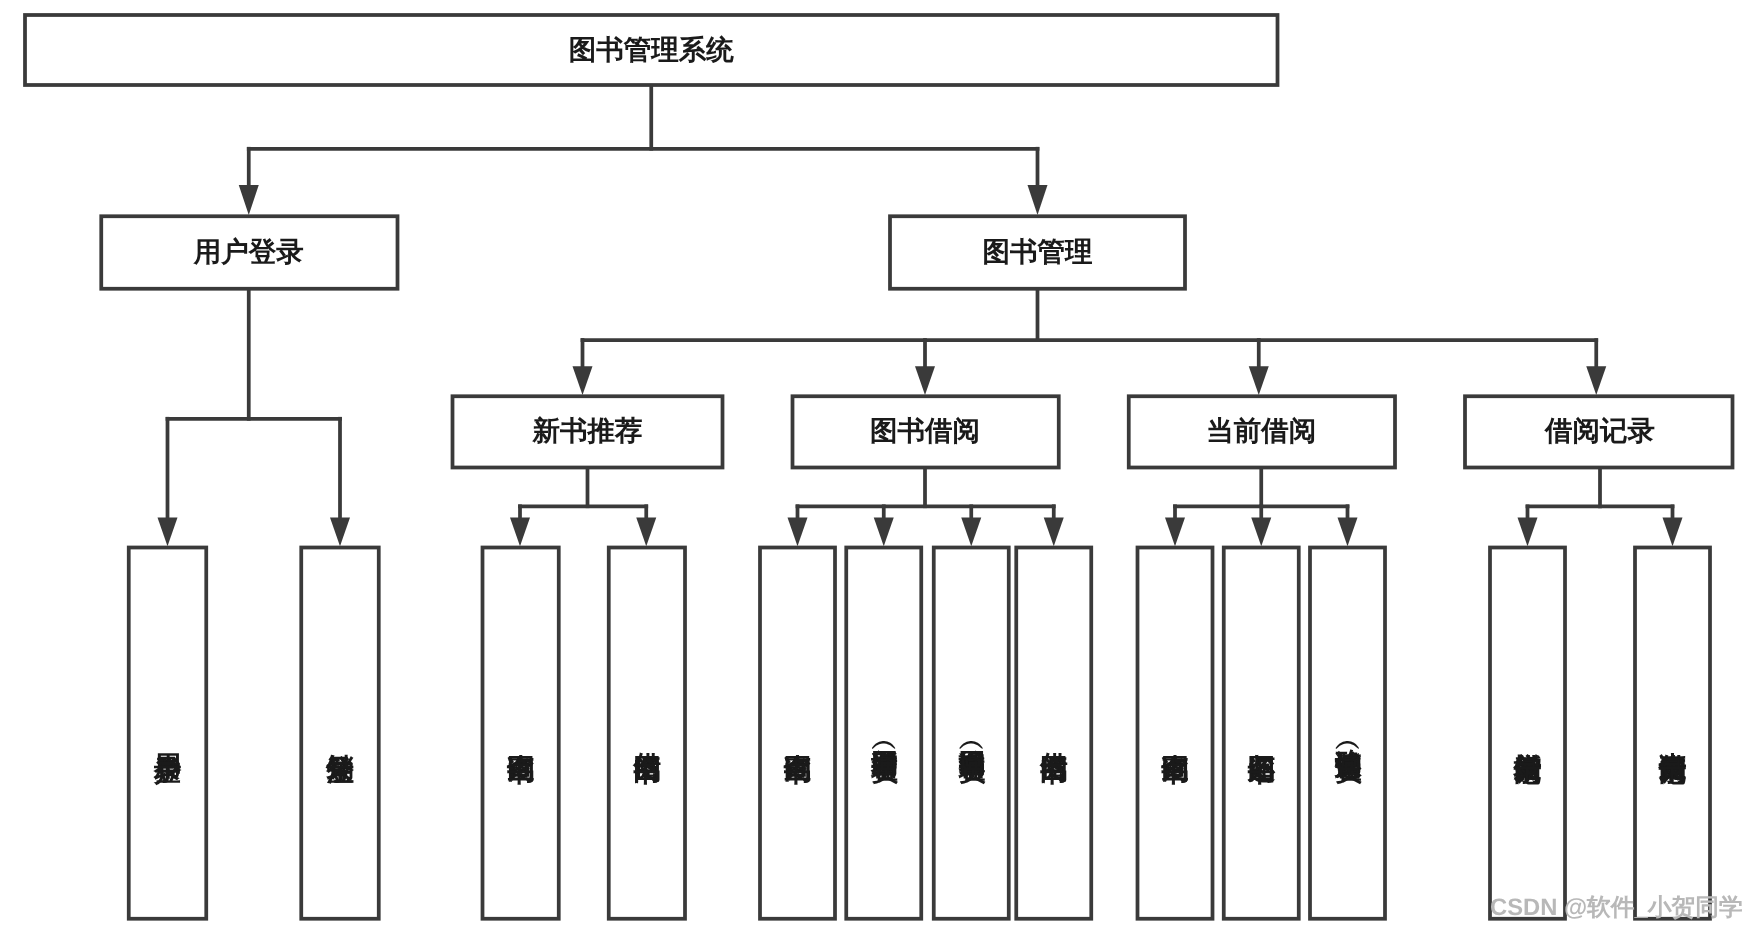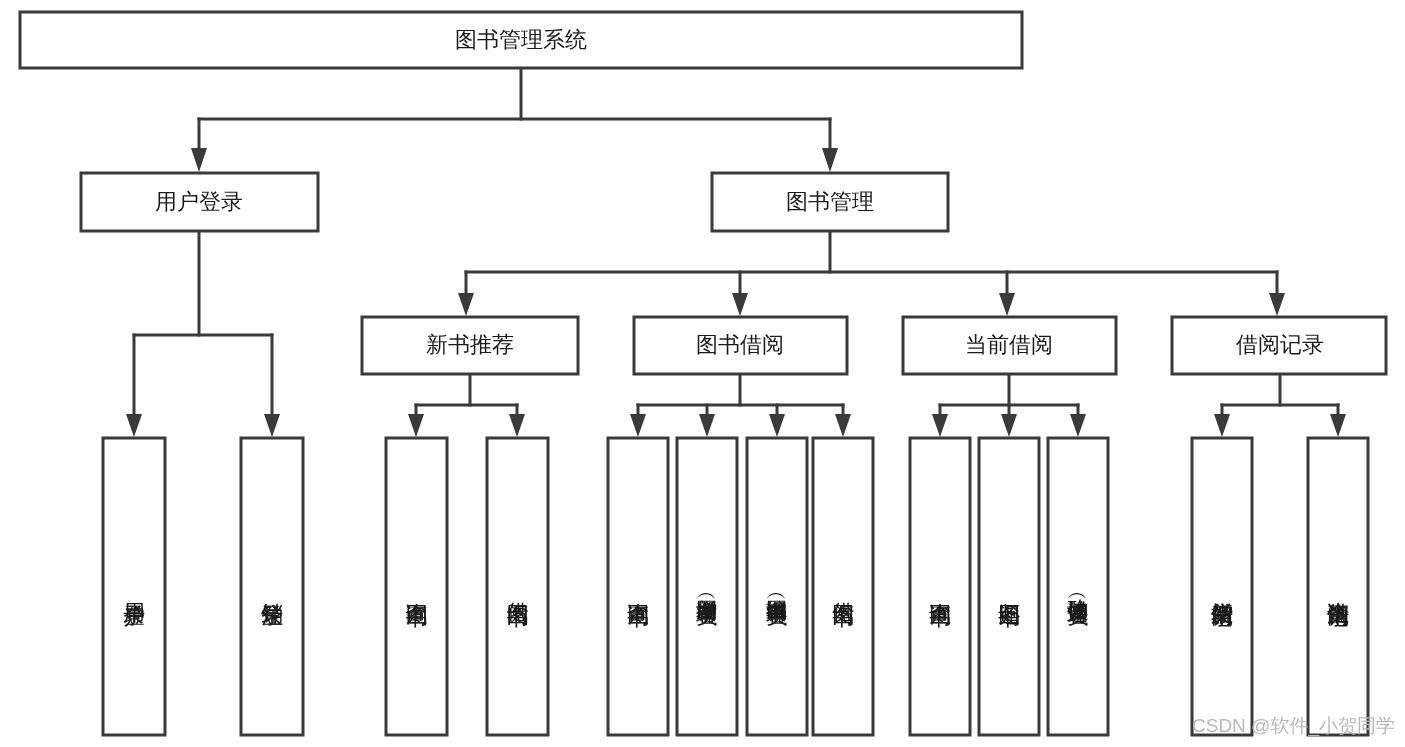--- a/index.html
+++ b/index.html
@@ -12,20 +12,21 @@
     height: 747px;
     font-family: "Liberation Sans", "DejaVu Sans", sans-serif;
     overflow: hidden;
     position: relative;
   }
   #diagram-root {
     position: relative;
     width: 1405px;
     height: 747px;
     background: #ffffff;
+    font-weight: bold;
   }
   svg.flow {
     position: absolute;
     top: 0;
     left: 0;
     width: 1405px;
     height: 747px;
     display: block;
   }
   .box-rect {

